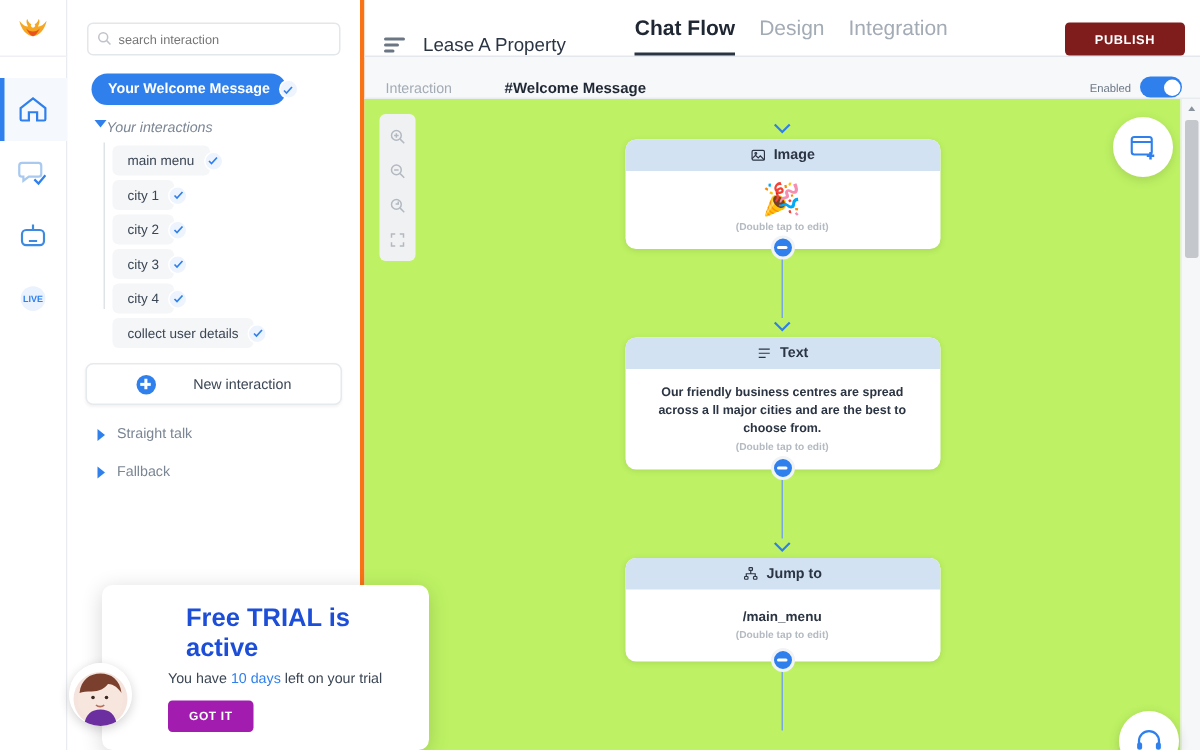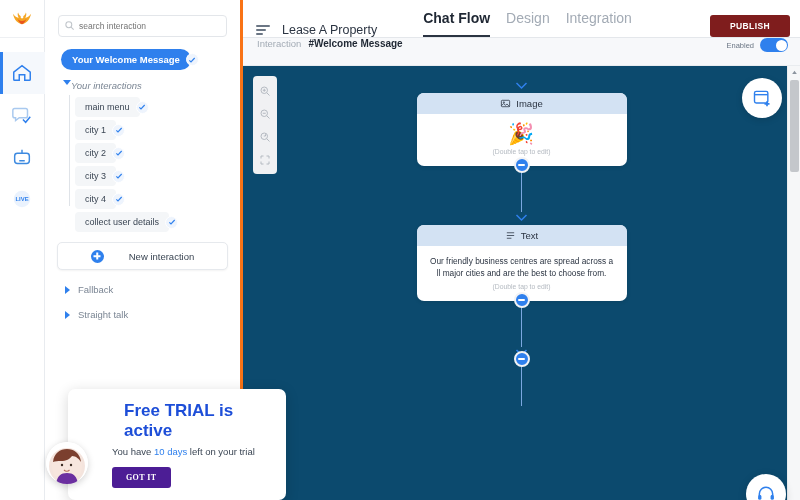--- a/index.html
+++ b/index.html
@@ -137,38 +137,38 @@
   .spacer { flex: 1 1 auto; }
   .publish-btn {
     background: #7f1d1d; color: #fff; border: none; border-radius: 3px;
     font-size: 8.5px; letter-spacing: .4px; font-weight: bold;
     padding: 6px 20px; cursor: pointer;
     font-family: "Liberation Sans", sans-serif;
   }
 
   .subbar {
     height: 28px; background: #f7f8fa; border-bottom: 1px solid #e9ecef;
-    display: flex; align-items: flex-start; padding: 0 12px 0 14px;
+    display: flex; align-items: flex-end; padding: 0 12px 0 14px; gap: 28px;
   }
   .sub-label { font-size: 9.5px; color: #a3abb5; margin-right: 7px; }
   .sub-value { font-size: 10px; color: #1f2733; font-weight: bold; }
   .enabled-wrap { display: flex; align-items: center; gap: 6px; margin-left: 24px; }
   .enabled-lbl { font-size: 7.5px; color: #6b7684; }
   .toggle {
     width: 28px; height: 14px; border-radius: 8px; background: #2f80ed;
     position: relative; cursor: pointer;
   }
   .toggle::after {
     content:""; position:absolute; right:1.5px; top:1.5px;
     width: 11px; height: 11px; border-radius:50%; background:#fff;
   }
 
   
   .canvas {
-    flex: 1 1 auto; position: relative; background: #0c4a6e; overflow: hidden;
+    flex: 1 1 auto; position: relative; background: #bef264; overflow: hidden; font-weight: bold;
   }
   .zoom-tools {
     position: absolute; left: 10px; top: 10px; width: 24px;
     background: #f0f1f3; border-radius: 4px;
     display: flex; flex-direction: column; align-items: center;
     padding: 3px 0; z-index: 5;
   }
   .zoom-tools .zbtn {
     width: 24px; height: 23px; display:flex; align-items:center; justify-content:center;
     cursor: pointer; opacity: .45;
@@ -259,24 +259,24 @@
   .trial-pop {
     position: absolute; left: 68px; bottom: 0px; width: 218px;
     background: #fff; border-radius: 7px;
     box-shadow: 0 3px 14px rgba(0,0,0,.16);
     padding: 12px 14px 12px 44px; z-index: 20;
   }
   .trial-title { font-size: 17px; font-weight: bold; color: #1d4ed8; margin-bottom: 5px; margin-left: 12px; }
   .trial-sub { font-size: 9.5px; color: #3b4654; margin-bottom: 9px; }
   .trial-sub .days { color: #2f80ed; }
   .gotit {
-    background: #4c1d95; color:#fff; border:none; border-radius:3px;
+    background: #a21caf; color:#fff; border:none; border-radius:3px;
     font-size: 8px; font-weight: bold; letter-spacing:.4px;
     padding: 6px 14px; cursor: pointer;
-    font-family: Liberation Serif, serif;
+    font-family: Liberation Sans, sans-serif;
   }
   .trial-avatar {
     position: absolute; left: -22px; bottom: 16px;
     width: 42px; height: 42px; border-radius: 50%;
     background: #fff; box-shadow: 0 2px 7px rgba(0,0,0,.18);
     display:flex; align-items:center; justify-content:center; overflow:hidden;
   }
   .trial-avatar svg { width: 42px; height: 42px; }
 </style>
 </head>
@@ -394,25 +394,25 @@
       </div>
     </div>
 
     <div class="new-interaction">
       <span class="plus-circle"></span>
       <span>New interaction</span>
     </div>
 
     <div class="collapsed-row">
       <span class="caret-right"></span>
-      <span class="lbl">Fallback</span>
+      <span class="lbl">Straight talk</span>
     </div>
     <div class="collapsed-row">
       <span class="caret-right"></span>
-      <span class="lbl">Straight talk</span>
+      <span class="lbl">Fallback</span>
     </div>
   </div>
 
   <div class="main">
 
     <div class="topbar">
       <div class="hamburger">
           <i></i>
           <i></i>
           <i></i>
@@ -538,20 +538,35 @@
           <div class="connector">
             <span class="minus-circle"></span>
             <span class="line"></span>
           </div>
 
           <div class="chev">
             <svg viewBox="0 0 24 16" fill="none" stroke="#2f80ed" stroke-width="2.4">
                 <path d="M4 4l8 8 8-8"></path>
               </svg>
           </div>
+          <div class="card">
+            <div class="card-head">
+              <svg viewBox="0 0 24 24" fill="none" stroke="#2b3442" stroke-width="1.7">
+                <rect x="9.5" y="3" width="5" height="4" rx="1"></rect>
+                  <rect x="3" y="16" width="5" height="4" rx="1"></rect>
+                  <rect x="16" y="16" width="5" height="4" rx="1"></rect>
+                <path d="M12 7v5M5.5 16v-4h13v4"></path>
+              </svg>
+              <span class="t">Jump to</span>
+            </div>
+            <div class="card-body">
+              <div class="card-jump">/main_menu</div>
+              <div class="hint">(Double tap to edit)</div>
+            </div>
+          </div>
           <div class="connector">
             <span class="minus-circle"></span>
             <span class="line"></span>
           </div>
 
         </div>
       </div>
     </div>
   </div>
 

